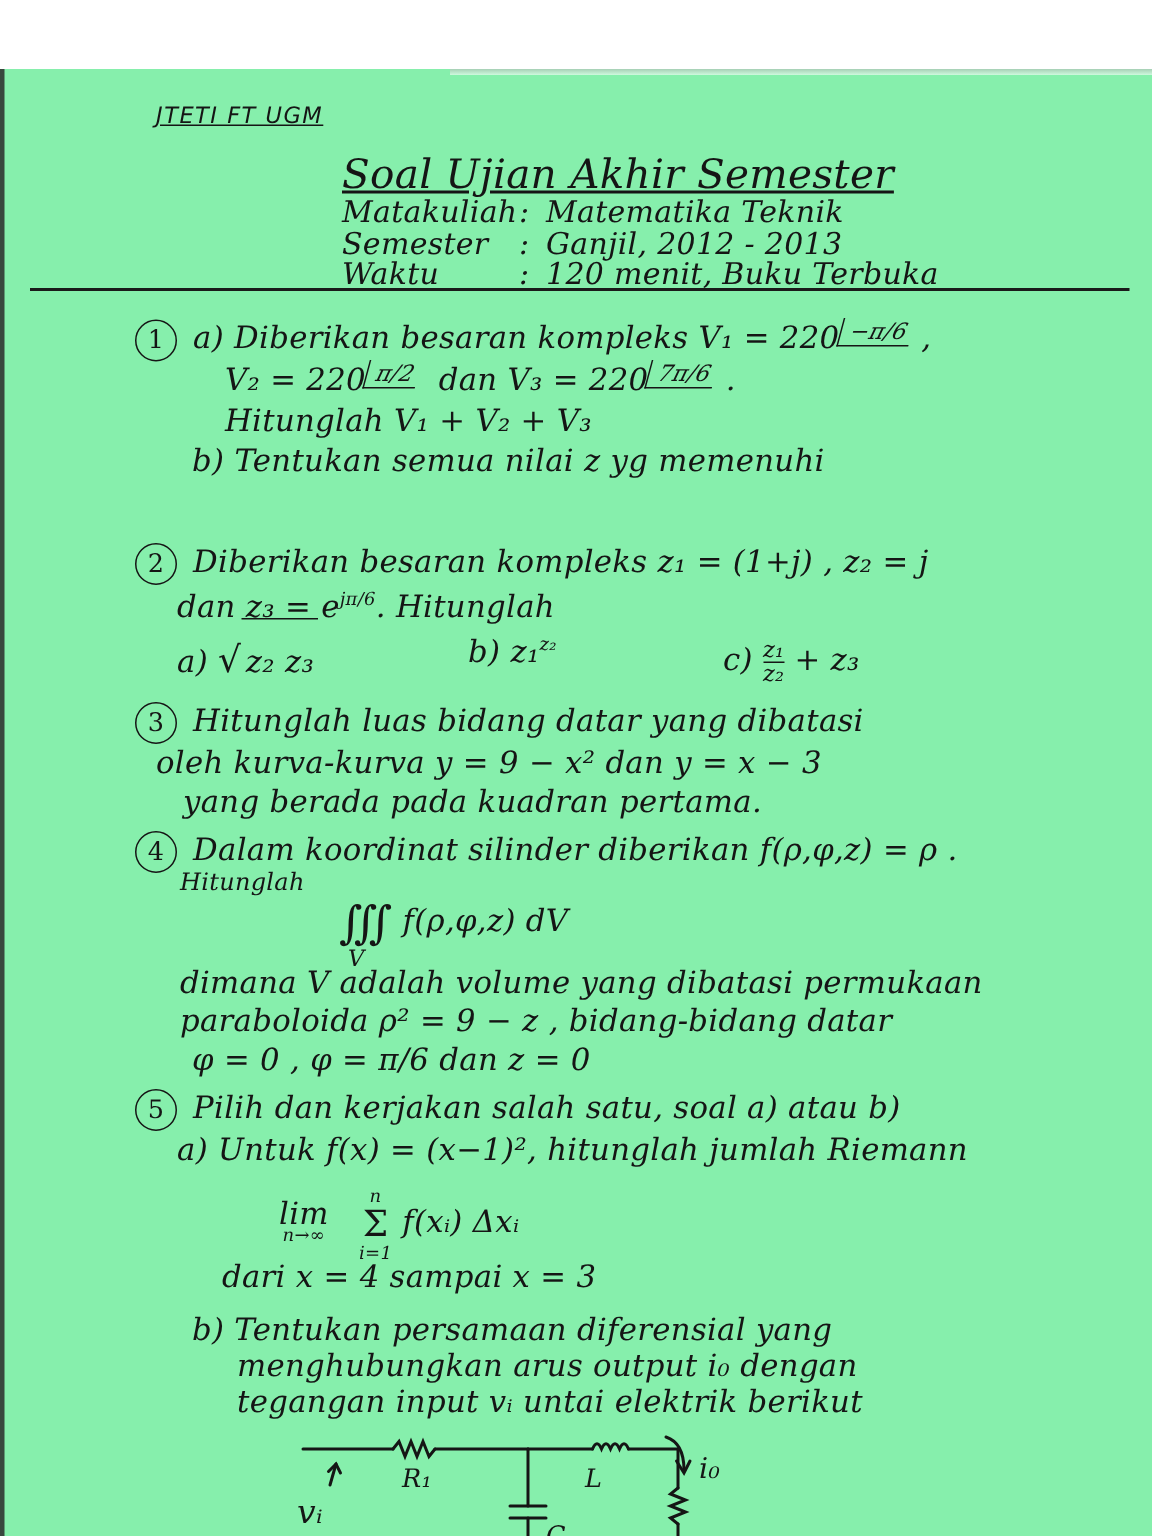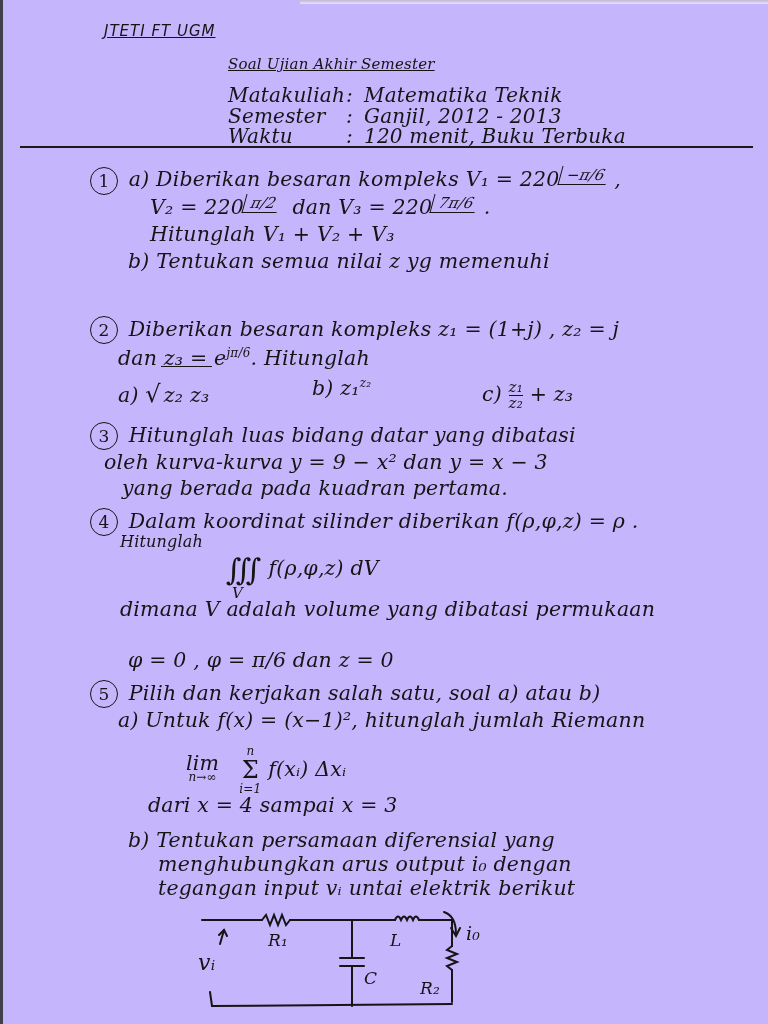--- a/index.html
+++ b/index.html
@@ -3,27 +3,27 @@
 <meta charset="utf-8">
 <style>
   html, body { margin: 0; padding: 0; }
   body {
     width: 768px; height: 1024px; overflow: hidden;
     background: #ffffff;
     font-family: "DejaVu Serif", serif;
     color: #151515;
     position: relative;
   }
-  .page { position: absolute; inset: 0; background: #c4b5fd; }
+  .page { position: absolute; inset: 0; background: #86efac; margin-top: 46px; }
   .scan-edge-left { position: absolute; left: 0; top: 0; width: 3px; height: 1024px; background: #2a2a2a; opacity: .85; }
   .scan-edge-top { position: absolute; left: 300px; top: 0; width: 468px; height: 4px; background: linear-gradient(#bbb, #fff); opacity: .6; }
   .hw { font-style: italic; font-family: "DejaVu Serif", serif; letter-spacing: 0.2px; }
   .abs { position: absolute; white-space: nowrap; }
   .inst { left: 104px; top: 22px; font-size: 15px; text-decoration: underline; font-style: italic; font-family: "DejaVu Sans", sans-serif; letter-spacing: 1px; }
-  .exam-title { left: 228px; top: 55px; font-size: 15px; text-decoration: underline; }
+  .exam-title { left: 228px; top: 55px; font-size: 27px; text-decoration: underline; }
   .meta-row { left: 228px; font-size: 20px; }
   .meta-row .k { display: inline-block; width: 118px; }
   .meta-row .sep { display: inline-block; width: 18px; }
   .rule { position: absolute; left: 20px; top: 146px; width: 733px; height: 2px; background: #1a1a1a; }
   .line { font-size: 20.5px; }
   .num { display: inline-block; width: 26px; height: 26px; border: 1.6px solid #151515; border-radius: 50%; text-align: center; line-height: 26px; font-size: 17px; font-style: normal; margin-right: 4px; vertical-align: middle; }
   .angle { border-bottom: 1.5px solid #151515; border-left: 1.5px solid #151515; padding: 0 3px 0 6px; transform: skewX(-15deg); display: inline-block; font-size: 15px; vertical-align: 6px; }
   sup, sub { font-size: 12px; }
   .frac { display: inline-flex; flex-direction: column; align-items: center; vertical-align: middle; font-size: 15px; line-height: 15px; }
   .frac .bar { border-top: 1.5px solid #151515; width: 100%; }
@@ -106,20 +106,21 @@
     <span class="num">4</span>
     <span>Dalam koordinat silinder diberikan f(ρ,φ,z) = ρ .</span>
   </div>
   <div class="abs hw" style="left:120px; top:532px; font-size:16px">Hitunglah</div>
   <div class="abs hw line" style="left:226px; top:552px">
     <span class="bigop">∭</span>
     <span>f(ρ,φ,z) dV</span>
   </div>
   <div class="abs hw" style="left:232px; top:584px; font-size:15px">V</div>
   <div class="abs hw line" style="left:120px; top:597px">dimana V adalah volume yang dibatasi permukaan</div>
+  <div class="abs hw line" style="left:120px; top:622px">paraboloida ρ² = 9 − z , bidang-bidang datar</div>
   <div class="abs hw line" style="left:128px; top:648px">φ = 0 ,  φ = π/6  dan  z = 0</div>
 
   <div class="abs hw line" style="left:90px; top:680px">
     <span class="num">5</span>
     <span>Pilih dan kerjakan salah satu, soal a) atau b)</span>
   </div>
   <div class="abs hw line" style="left:118px; top:708px">a) Untuk f(x) = (x−1)², hitunglah jumlah Riemann</div>
   <div class="abs hw line" style="left:186px; top:744px">
     <span class="limit-stack">
       <span>lim</span>

